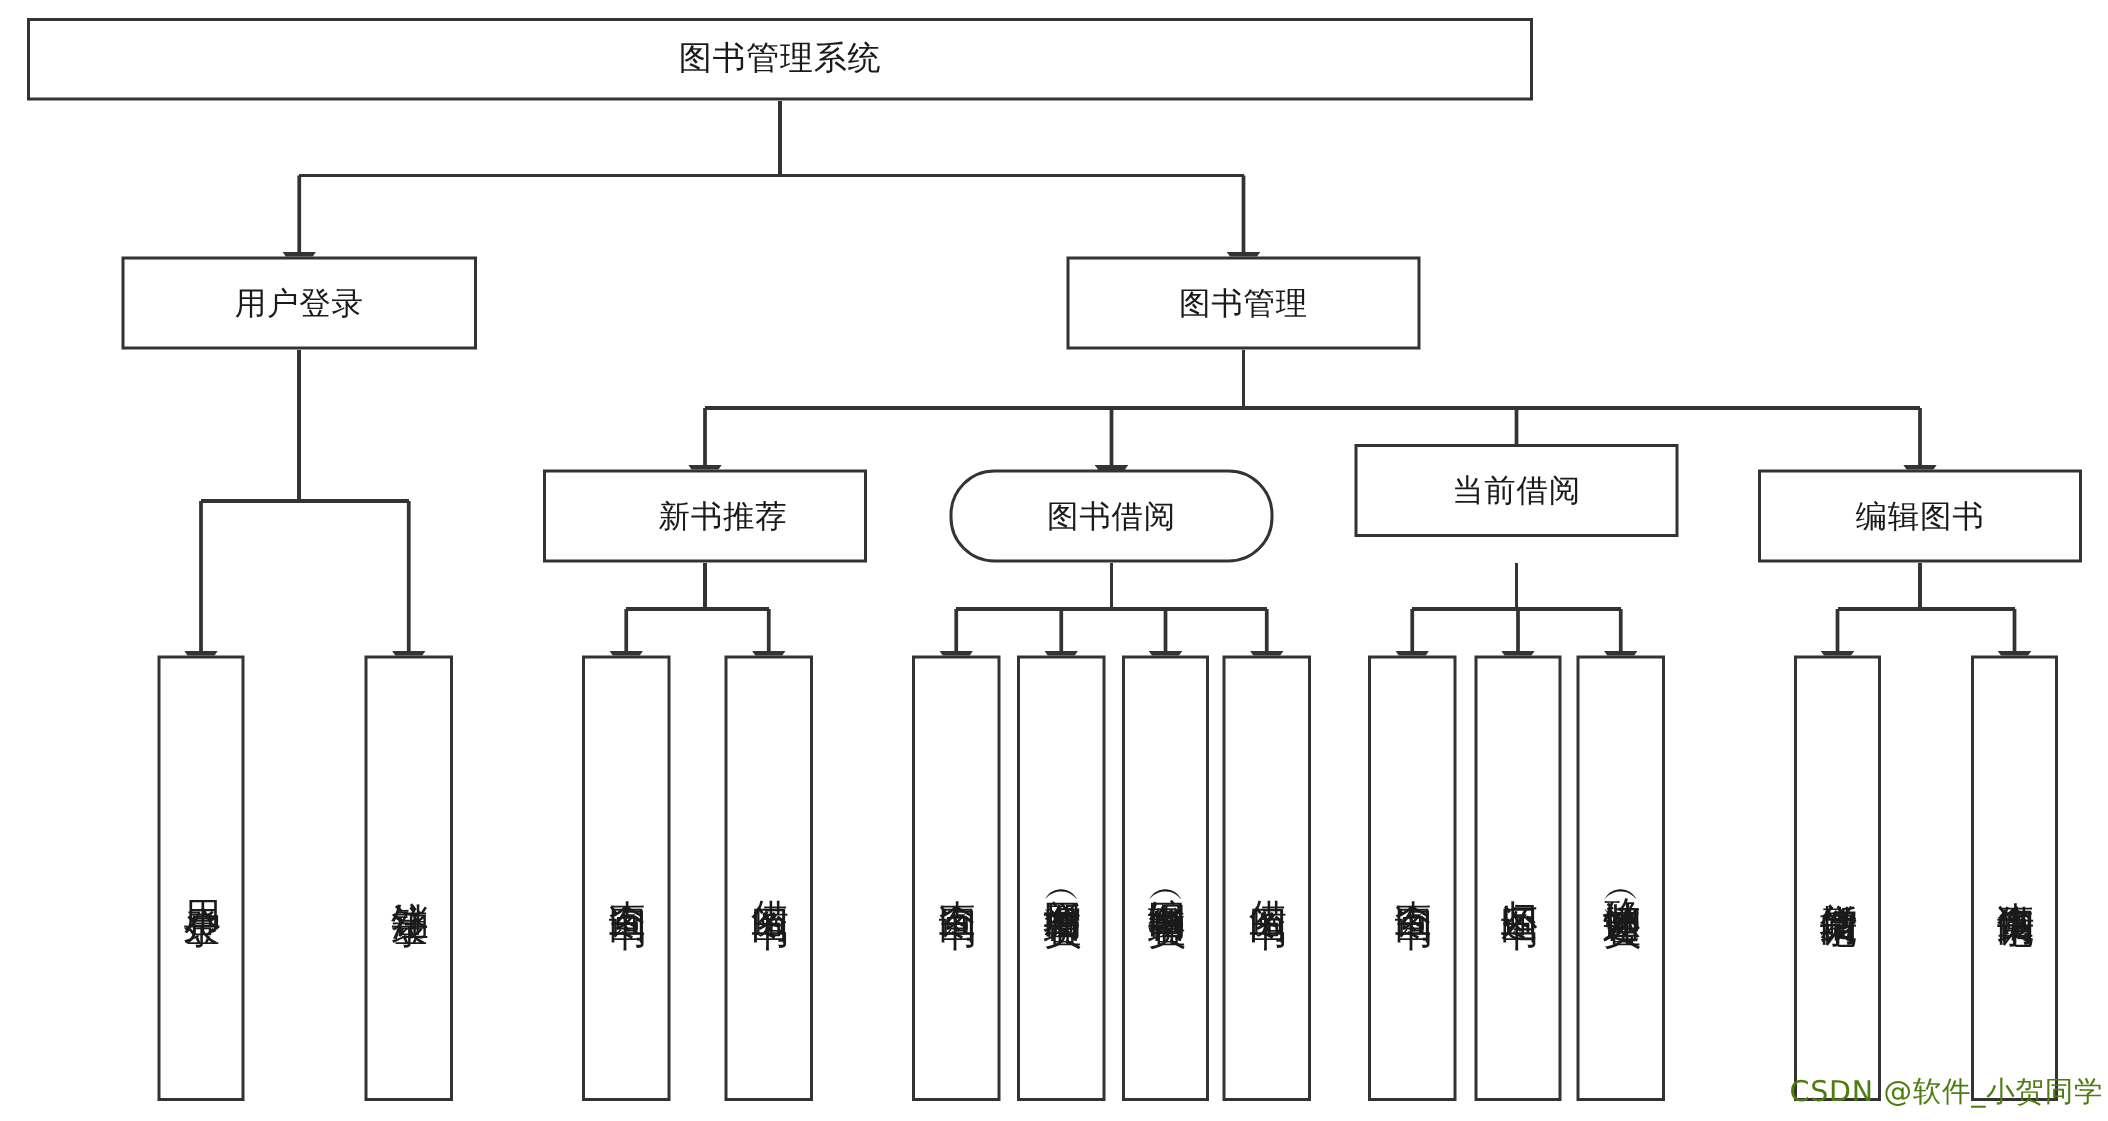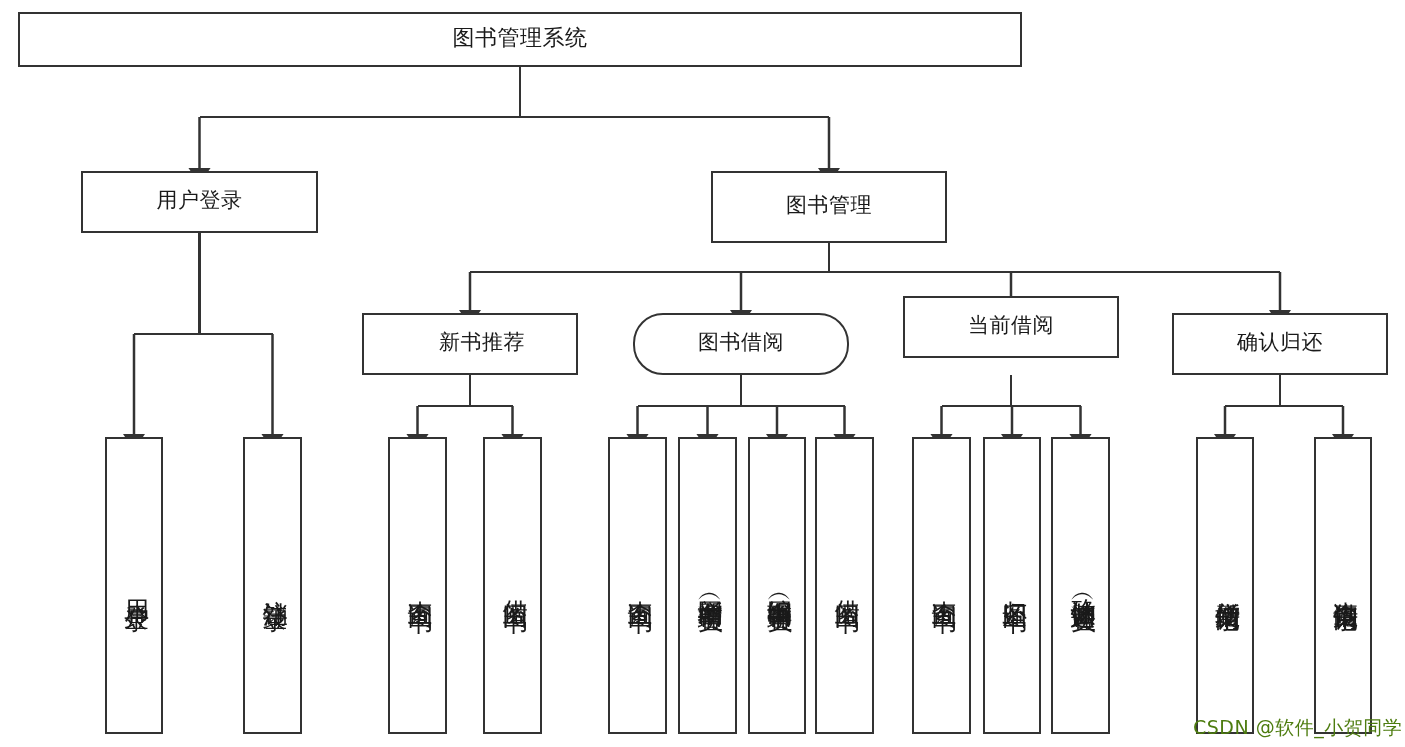--- a/index.html
+++ b/index.html
@@ -32,21 +32,20 @@
     display: flex;
     align-items: center;
     justify-content: center;
     color: #1a1a1a;
   }
   .node .label {
     display: block;
     text-align: center;
     line-height: 1.26;
     letter-spacing: 0.5px;
-    font-family: Liberation Mono, monospace;
   }
   .node.horiz .label {
     writing-mode: horizontal-tb;
     font-size: 21px;
   }
   .node.root .label {
     font-size: 22px;
   }
   .node.vert {
     align-items: center;
@@ -117,34 +116,34 @@
       <line x1="1225" y1="406" x2="1225" y2="435" stroke="#333333" stroke-width="2.5" marker-end="url(#arrow)"></line>
       <line x1="1343" y1="406" x2="1343" y2="435" stroke="#333333" stroke-width="2.5" marker-end="url(#arrow)"></line>
     </svg>
   <div id="nodes">
       <div class="node horiz root" style="left: 18px; top: 12px; width: 1004px; height: 55px;">
         <span class="label">图书管理系统</span>
       </div>
       <div class="node horiz" style="left: 81px; top: 171px; width: 237px; height: 62px;">
         <span class="label">用户登录</span>
       </div>
-      <div class="node horiz" style="left: 711px; top: 171px; width: 236px; height: 72px;">
+      <div class="node horiz" style="left: 711px; top: 171px; width: 236px; height: 62px;">
         <span class="label">图书管理</span>
       </div>
       <div class="node horiz" style="left: 362px; top: 313px; width: 216px; height: 62px; padding-left: 24px;">
         <span class="label">新书推荐</span>
       </div>
       <div class="node horiz" style="left: 633px; top: 313px; width: 216px; height: 62px; border-radius: 30px;">
         <span class="label">图书借阅</span>
       </div>
       <div class="node horiz" style="left: 903px; top: 296px; width: 216px; height: 62px;">
         <span class="label">当前借阅</span>
       </div>
       <div class="node horiz" style="left: 1172px; top: 313px; width: 216px; height: 62px;">
-        <span class="label">确认归还</span>
+        <span class="label">编辑图书</span>
       </div>
       <div class="node vert" style="left: 105px; top: 437px; width: 58px; height: 297px;">
         <span class="label">用户登录</span>
       </div>
       <div class="node vert" style="left: 243px; top: 437px; width: 59px; height: 297px;">
         <span class="label">注销登录</span>
       </div>
       <div class="node vert" style="left: 388px; top: 437px; width: 59px; height: 297px;">
         <span class="label">查询图书</span>
       </div>

